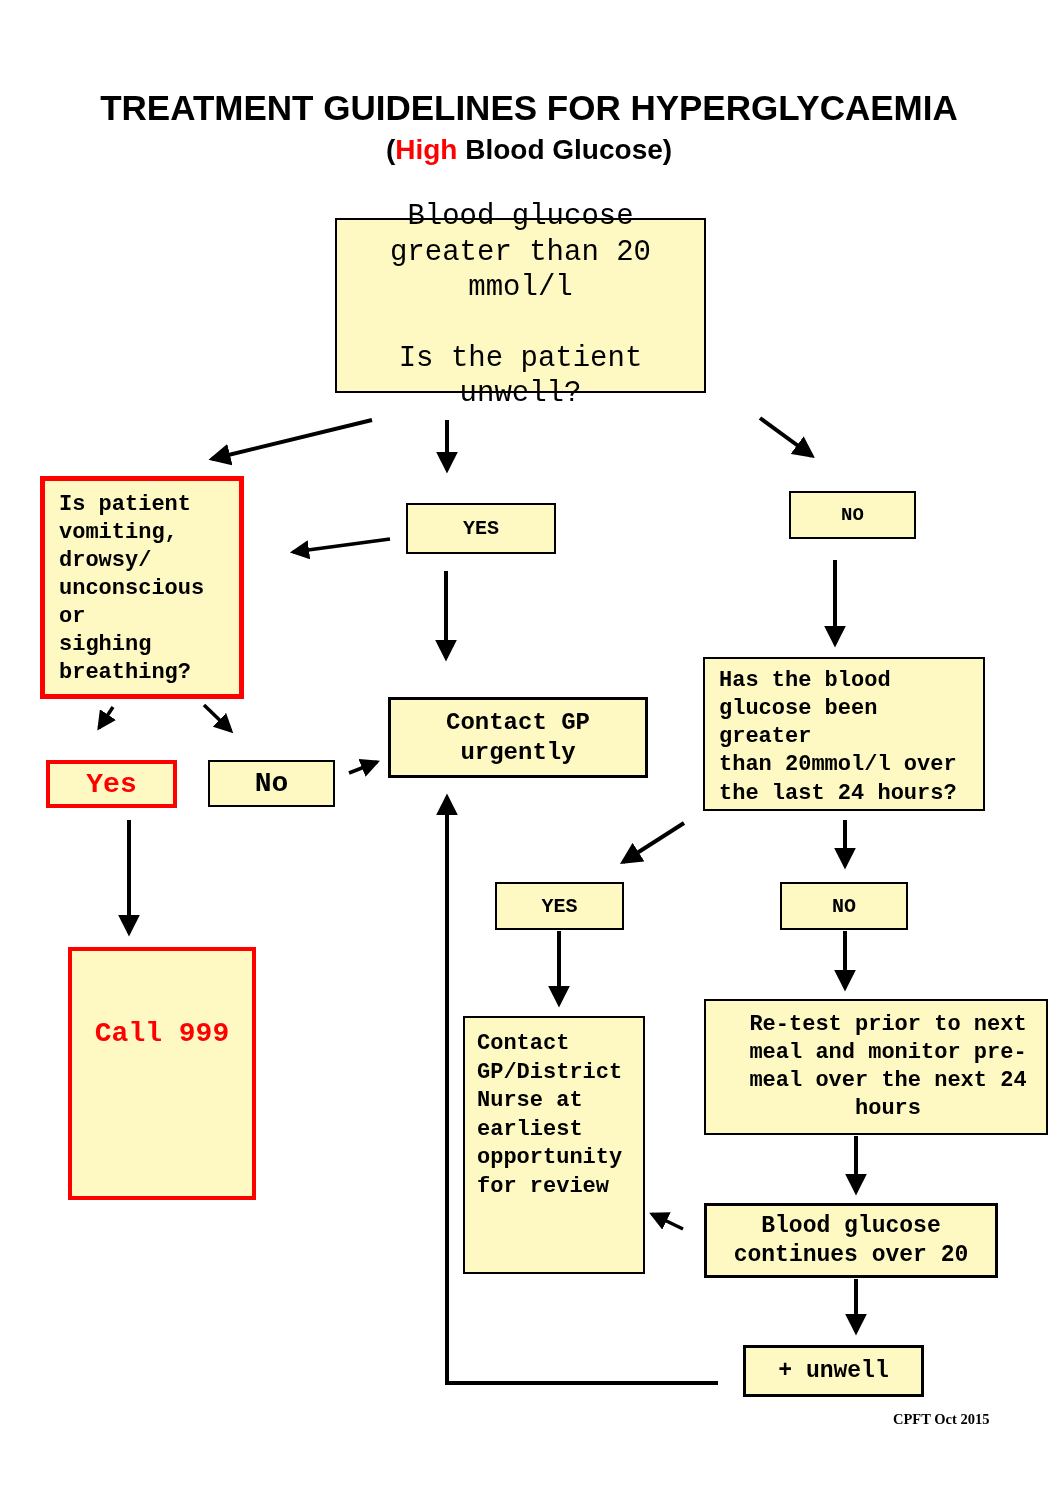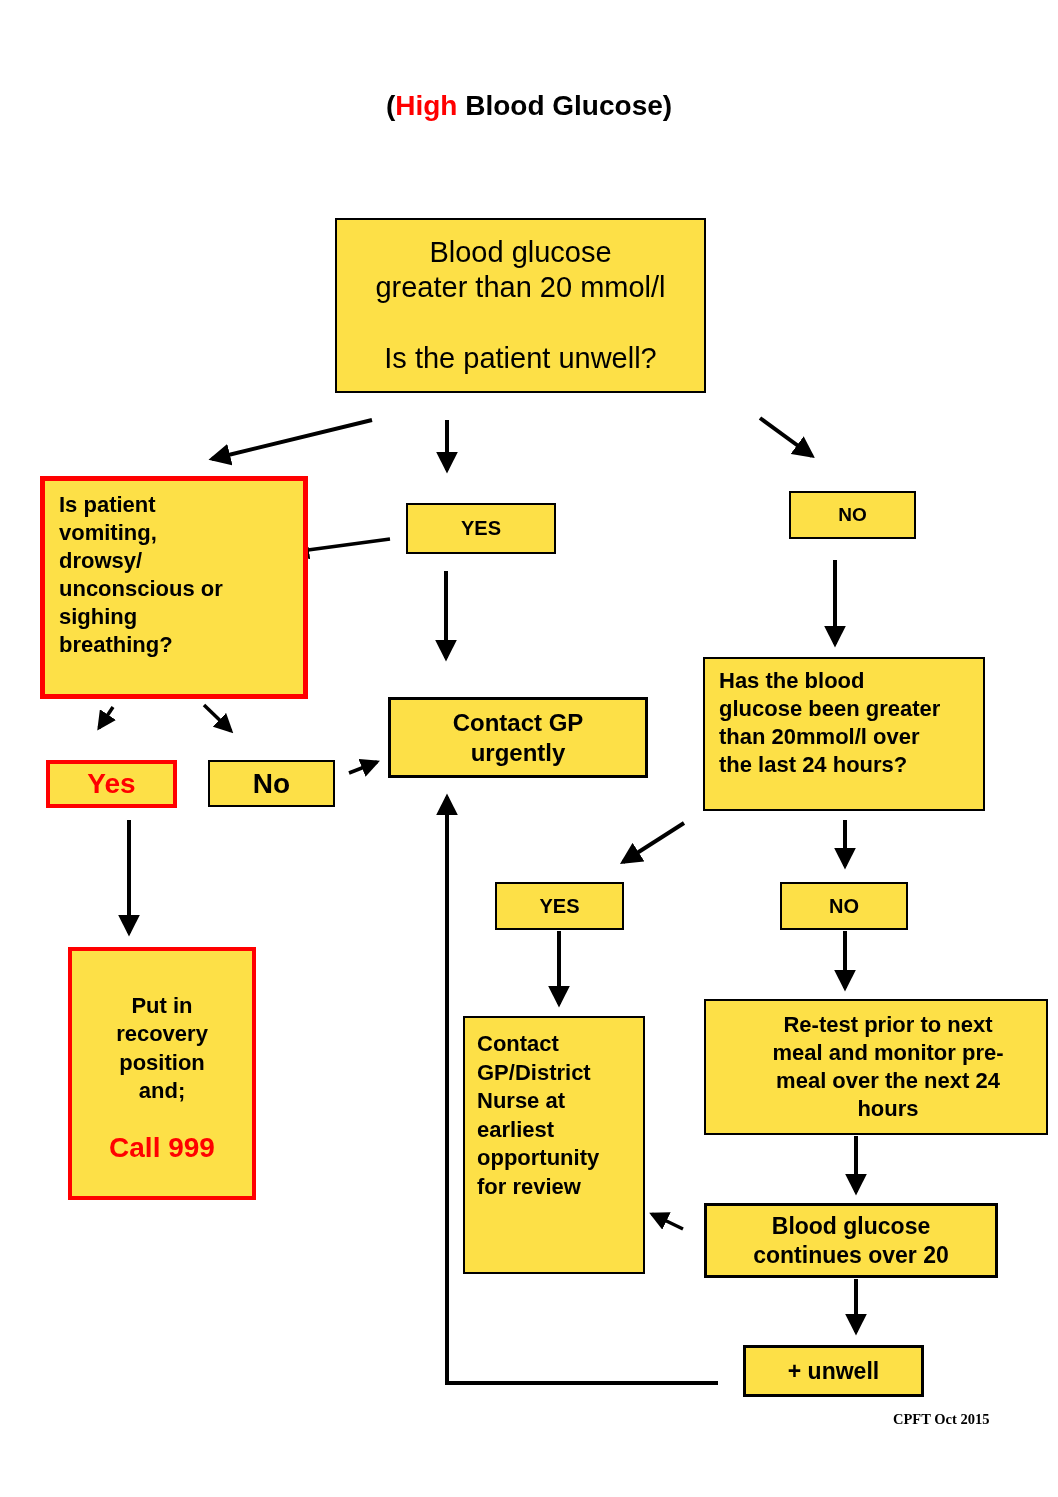--- a/index.html
+++ b/index.html
@@ -29,41 +29,42 @@
   }
   .title-line2 {
     font-size: 28px;
     font-weight: bold;
     margin-top: 2px;
   }
   .red-text { color: #FF0000; }
 
   .node {
     position: absolute;
-    background: #fde047;
+    background: #fef9c3;
     border: 2px solid #000000;
     box-sizing: border-box;
     white-space: pre-line;
     font-weight: bold;
     z-index: 2;
+    font-family: Liberation Mono, monospace;
   }
   .center-flex {
     display: flex;
     align-items: center;
     justify-content: center;
     text-align: center;
   }
   .node-start {
     left: 335px; top: 218px; width: 371px; height: 175px;
     font-weight: normal;
     font-size: 29px;
     line-height: 1.22;
   }
   .node-vomiting {
-    left: 40px; top: 476px; width: 268px; height: 223px;
+    left: 40px; top: 476px; width: 204px; height: 223px;
     border: 5px solid #FF0000;
     font-size: 22px;
     line-height: 1.27;
     padding: 10px 8px 0 14px;
     text-align: left;
   }
   .node-yes1 { left: 406px; top: 503px; width: 150px; height: 51px; font-size: 20px; }
   .node-no1  { left: 789px; top: 491px; width: 127px; height: 48px; font-size: 19px; }
   .node-contact-gp {
     left: 388px; top: 697px; width: 260px; height: 81px;
@@ -136,20 +137,21 @@
     position: absolute;
     left: 0; top: 0;
     z-index: 1;
     pointer-events: none;
   }
 </style>
 </head>
 <body>
 
 <div class="title-wrap">
+  <div class="title-line1">TREATMENT GUIDELINES FOR HYPERGLYCAEMIA</div>
   <div class="title-line2"><span>(</span><span class="red-text">High</span><span> Blood Glucose)</span></div>
 </div>
 
 <svg class="arrows" width="1058" height="1497" viewBox="0 0 1058 1497">
   <defs>
     <marker id="ah" markerWidth="5.5" markerHeight="5.5" refX="4.6" refY="2.75" orient="auto">
       <path d="M0,0 L5.5,2.75 L0,5.5 z" fill="#000000"></path>
     </marker>
   </defs>
   <line x1="372" y1="420" x2="212" y2="459" stroke="#000" stroke-width="4" marker-end="url(#ah)"></line>
@@ -198,24 +200,20 @@
 
 <div class="node node-yes-red center-flex">Yes</div>
 
 <div class="node node-no-black center-flex">No</div>
 
 <div class="node node-yes2 center-flex">YES</div>
 
 <div class="node node-no2 center-flex">NO</div>
 
 <div class="node node-recovery">
-  <span>Put in
-recovery
-position
-and;</span>
   <span class="recovery-call">Call 999</span>
 </div>
 
 <div class="node node-contact-district">Contact
 GP/District
 Nurse at
 earliest
 opportunity
 for review</div>
 

